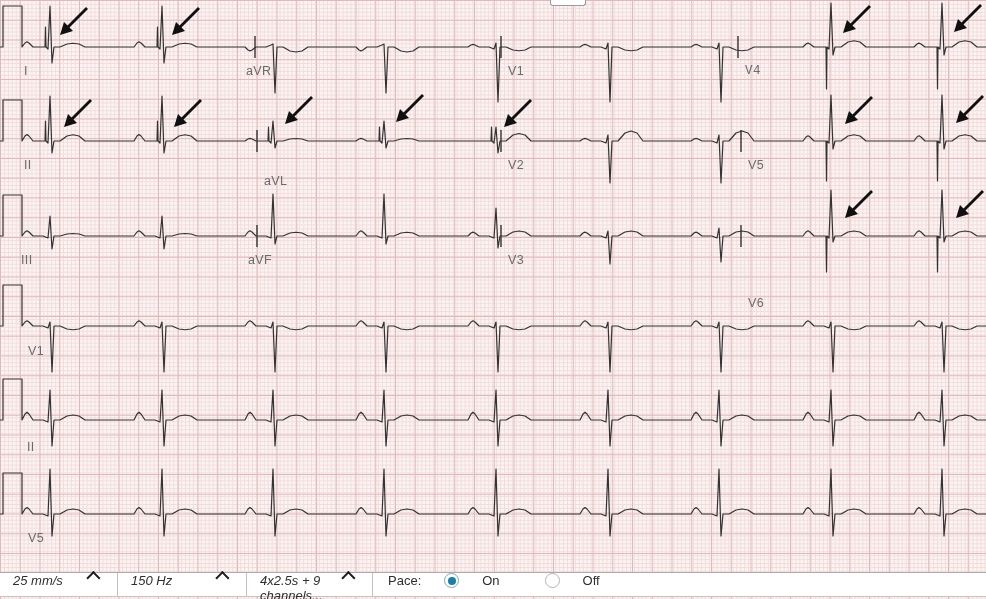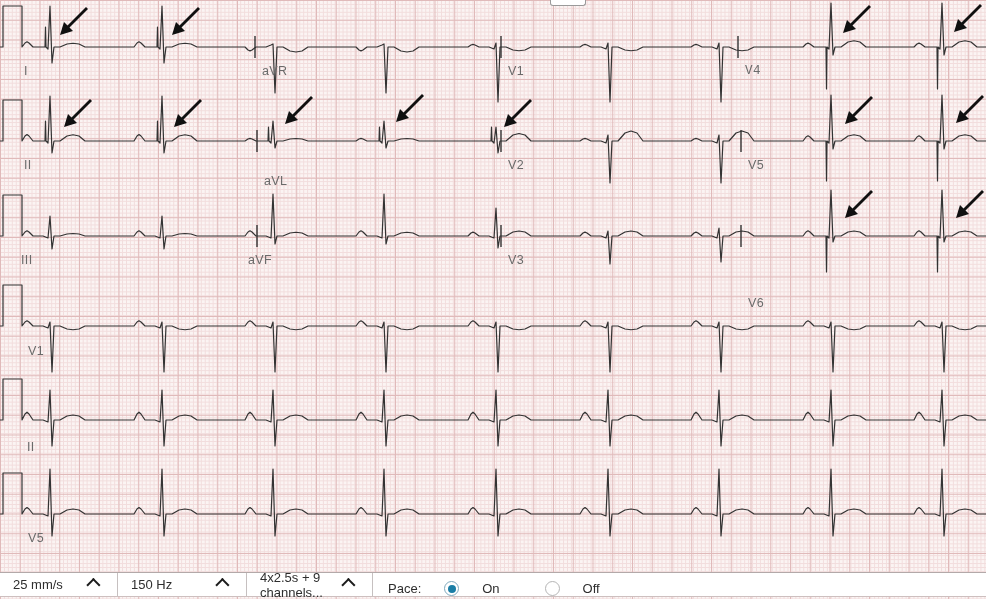--- a/index.html
+++ b/index.html
@@ -16,29 +16,29 @@
     background-size:19.75px 19.75px,19.75px 19.75px,3.95px 3.95px,3.95px 3.95px;
   }
   #ecg-svg{position:absolute;left:0;top:0;}
   .lead{position:absolute;font-size:12.5px;color:var(--label,#6a6a6a);letter-spacing:.4px;user-select:none;}
   .top-tab{position:absolute;left:550px;top:0;width:34px;height:5px;background:#fff;
     border:1px solid #9a9a9a;border-top:none;border-radius:0 0 3px 3px;}
   
   .toolbar{position:absolute;left:0;top:572px;width:986px;height:25px;background:#fff;
     border-top:1px solid #b3a9a9;border-bottom:1px solid #cdbfbf;box-sizing:border-box;
     display:flex;align-items:stretch;font-size:13px;color:var(--tbtext,#2e2e2e);}
-  .tb-item{display:flex;align-items:center;justify-content:space-between;
-    padding:0 20px 0 13px;border-right:1px solid #c6c0c0;box-sizing:border-box;cursor:pointer;}
+  .tb-item{display:flex;align-items:flex-start;justify-content:space-between;
+    padding:0 20px 0 13px;border-right:1px solid #c6c0c0;box-sizing:border-box;cursor:pointer;font-style:italic;}
   .tb-item:nth-child(1){width:118px}
   .tb-item:nth-child(2){width:129px}
   .tb-item:nth-child(3){width:126px}
   .tb-item:nth-child(4){width:157px}
   .chev{width:8px;height:8px;border-top:2.5px solid #1c1c1c;border-right:2.5px solid #1c1c1c;
     transform:rotate(-45deg) translate(1px,1px);margin-left:8px;flex:none;}
-  .pace{display:flex;align-items:flex-end;padding-left:15px;gap:23px;}
+  .pace{display:flex;align-items:flex-start;padding-left:15px;gap:23px;}
   .radio{width:13px;height:13px;border-radius:50%;background:#fff;border:1.5px solid #b5b5b5;
     display:inline-flex;align-items:center;justify-content:center;cursor:pointer;flex:none;}
   .radio.on{border-color:#7fa9bd;}
   .radio.on .dot{width:8px;height:8px;border-radius:50%;background:var(--accent,#1b7ea6);}
   .pace .off-radio{margin-left:22px;}
 </style>
 </head>
 <body>
 
 <div class="app">
@@ -107,21 +107,21 @@
           <line x1="853" y1="210" x2="872" y2="191" stroke="#101010" stroke-width="2.8"></line>
           <polygon points="845,218 858,214 849,205" fill="#101010"></polygon>
         </g>
         <g>
           <line x1="964" y1="210" x2="983" y2="191" stroke="#101010" stroke-width="2.8"></line>
           <polygon points="956,218 969,214 960,205" fill="#101010"></polygon>
         </g>
       </svg>
     <div class="top-tab"></div>
   <span class="lead" style="left: 24px; top: 64px;">I</span>
-      <span class="lead" style="left: 262px; top: 64px;">aVR</span>
+      <span class="lead" style="left: 246px; top: 64px;">aVR</span>
       <span class="lead" style="left: 508px; top: 64px;">V1</span>
       <span class="lead" style="left: 745px; top: 64px; font-family: Liberation Mono, monospace;">V4</span>
       <span class="lead" style="left: 24px; top: 158px;">II</span>
       <span class="lead" style="left: 264px; top: 158px; margin-top: 16px;">aVL</span>
       <span class="lead" style="left: 508px; top: 158px;">V2</span>
       <span class="lead" style="left: 748px; top: 158px;">V5</span>
       <span class="lead" style="left: 21px; top: 253px;">III</span>
       <span class="lead" style="left: 248px; top: 253px;">aVF</span>
       <span class="lead" style="left: 508px; top: 253px;">V3</span>
       <span class="lead" style="left: 748px; top: 253px; margin-top: 43px;">V6</span>

